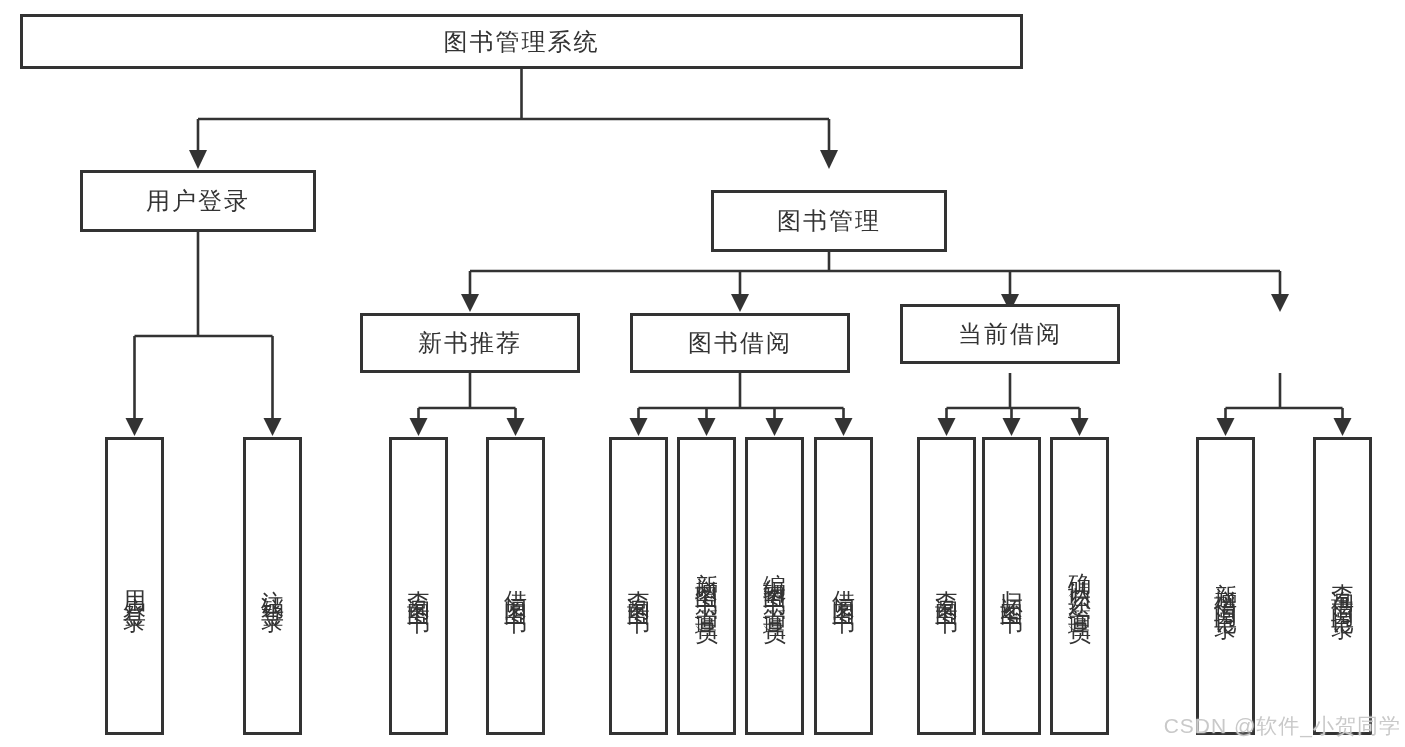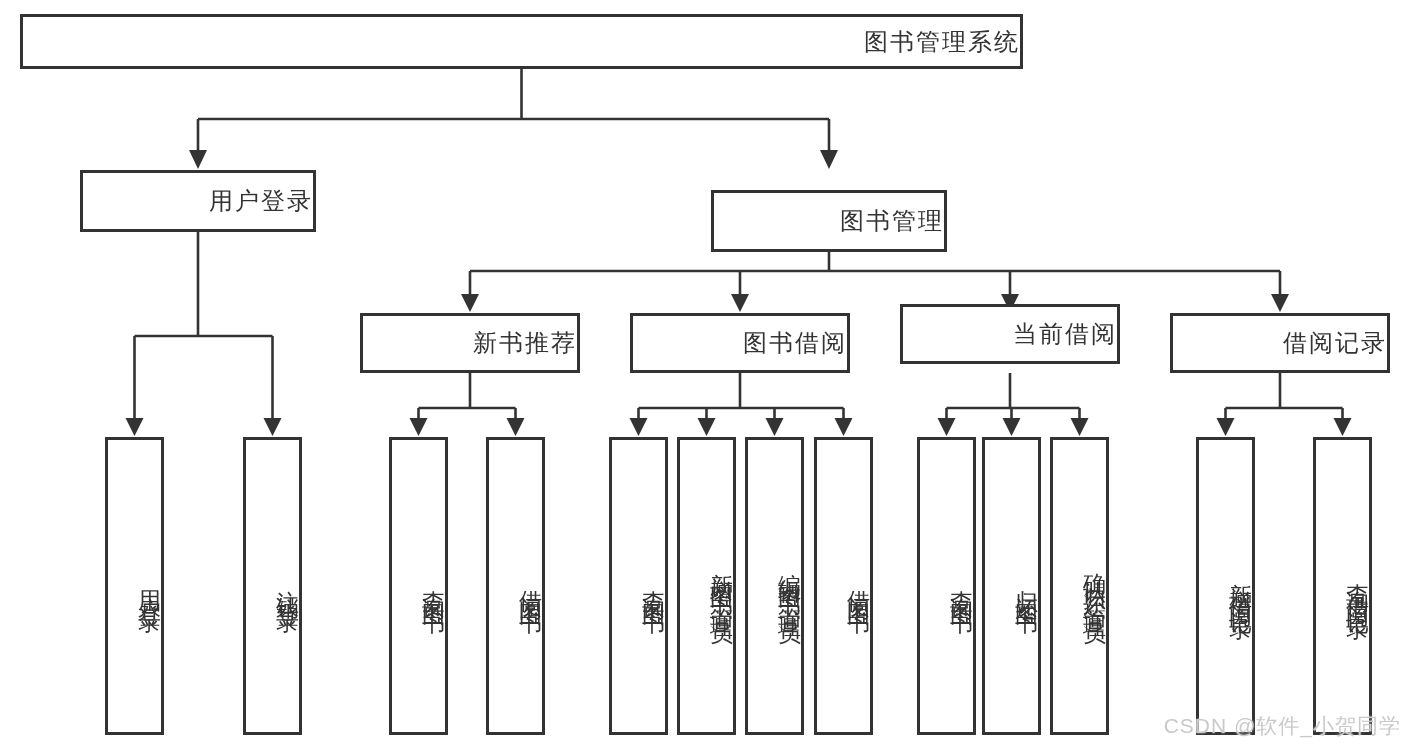--- a/index.html
+++ b/index.html
@@ -17,21 +17,21 @@
     width: 1405px; height: 747px;
     pointer-events: none;
   }
   .node {
     position: absolute;
     box-sizing: border-box;
     border: 3px solid #333333;
     background: #ffffff;
     display: flex;
     align-items: center;
-    justify-content: flex-end;
+    justify-content: center;
     color: #333333;
   }
   .hlabel {
     font-size: 24px;
     letter-spacing: 2px;
     white-space: nowrap;
     color: #333333;
   }
   .vnode {
     top: 437px;
@@ -111,23 +111,20 @@
 
   <div class="node" style="left:630px; top:313px; width:220px; height:60px;">
     <span class="hlabel">图书借阅</span>
   </div>
   <div class="node" style="left:360px; top:313px; width:220px; height:60px;">
     <span class="hlabel">新书推荐</span>
   </div>
   <div class="node" style="left:900px; top:304px; width:220px; height:60px;">
     <span class="hlabel">当前借阅</span>
   </div>
-  <div class="node" style="left:1170px; top:313px; width:220px; height:60px;">
-    <span class="hlabel">借阅记录</span>
-  </div>
 
   <div class="node vnode" style="left:105px;">
     <span class="vlabel">用户登录</span>
   </div>
   <div class="node vnode" style="left:243px;">
     <span class="vlabel">注销登录</span>
   </div>
 
   <div class="node vnode" style="left:389px;">
     <span class="vlabel">查询图书</span>

